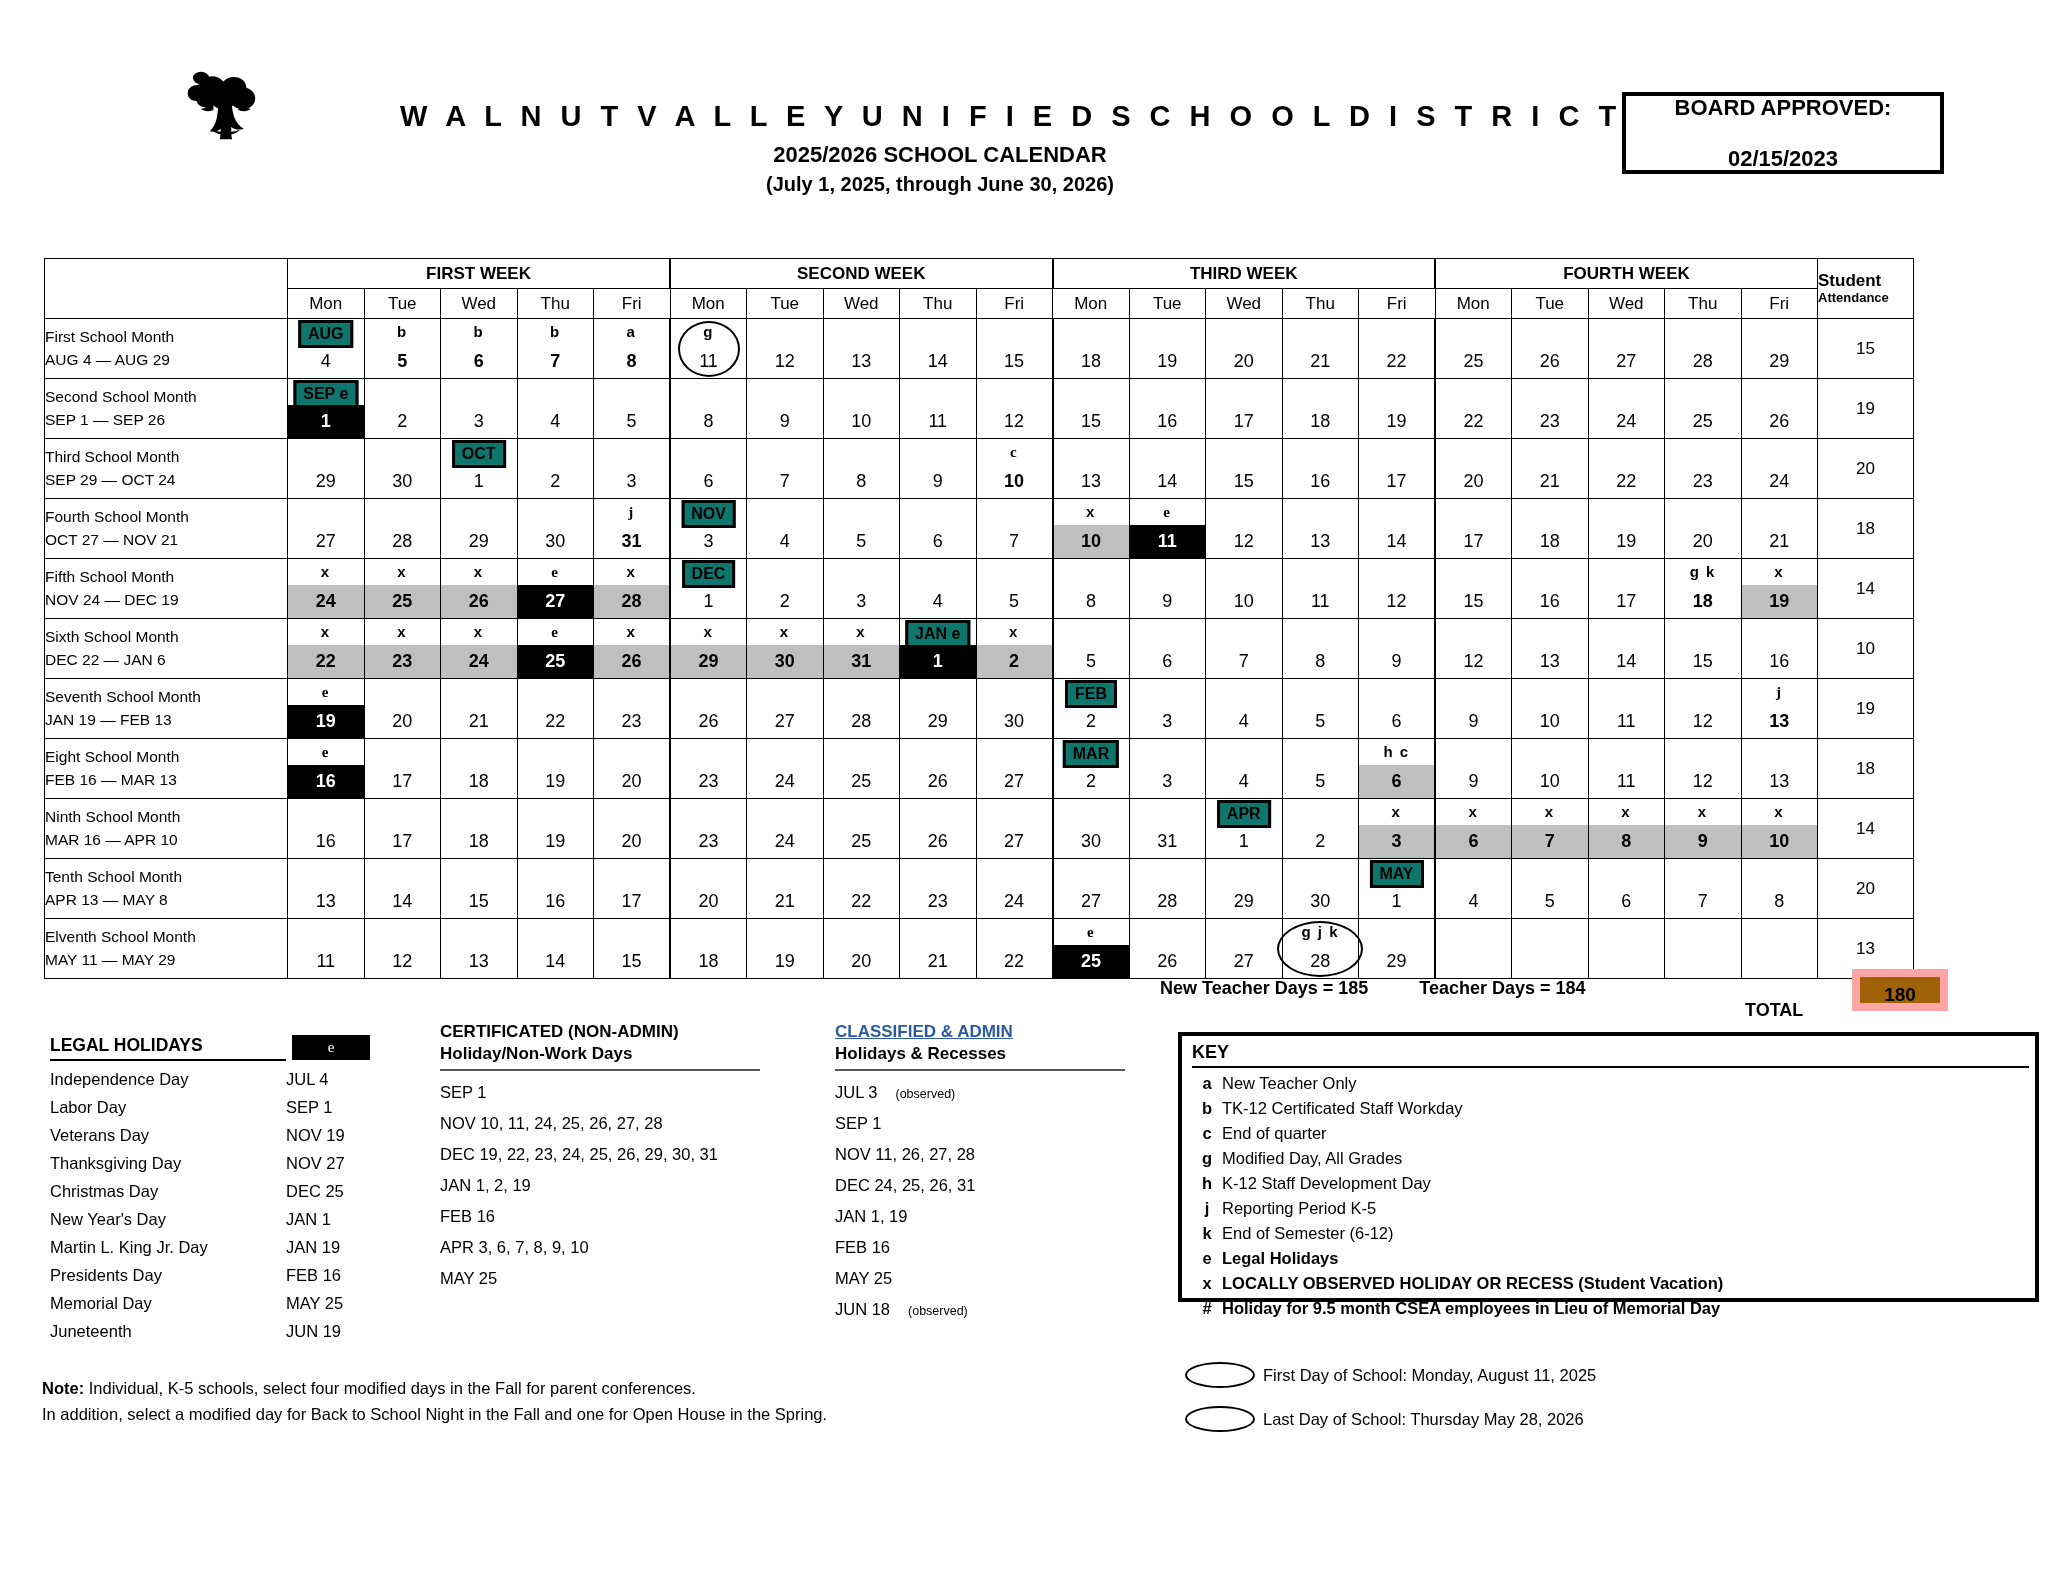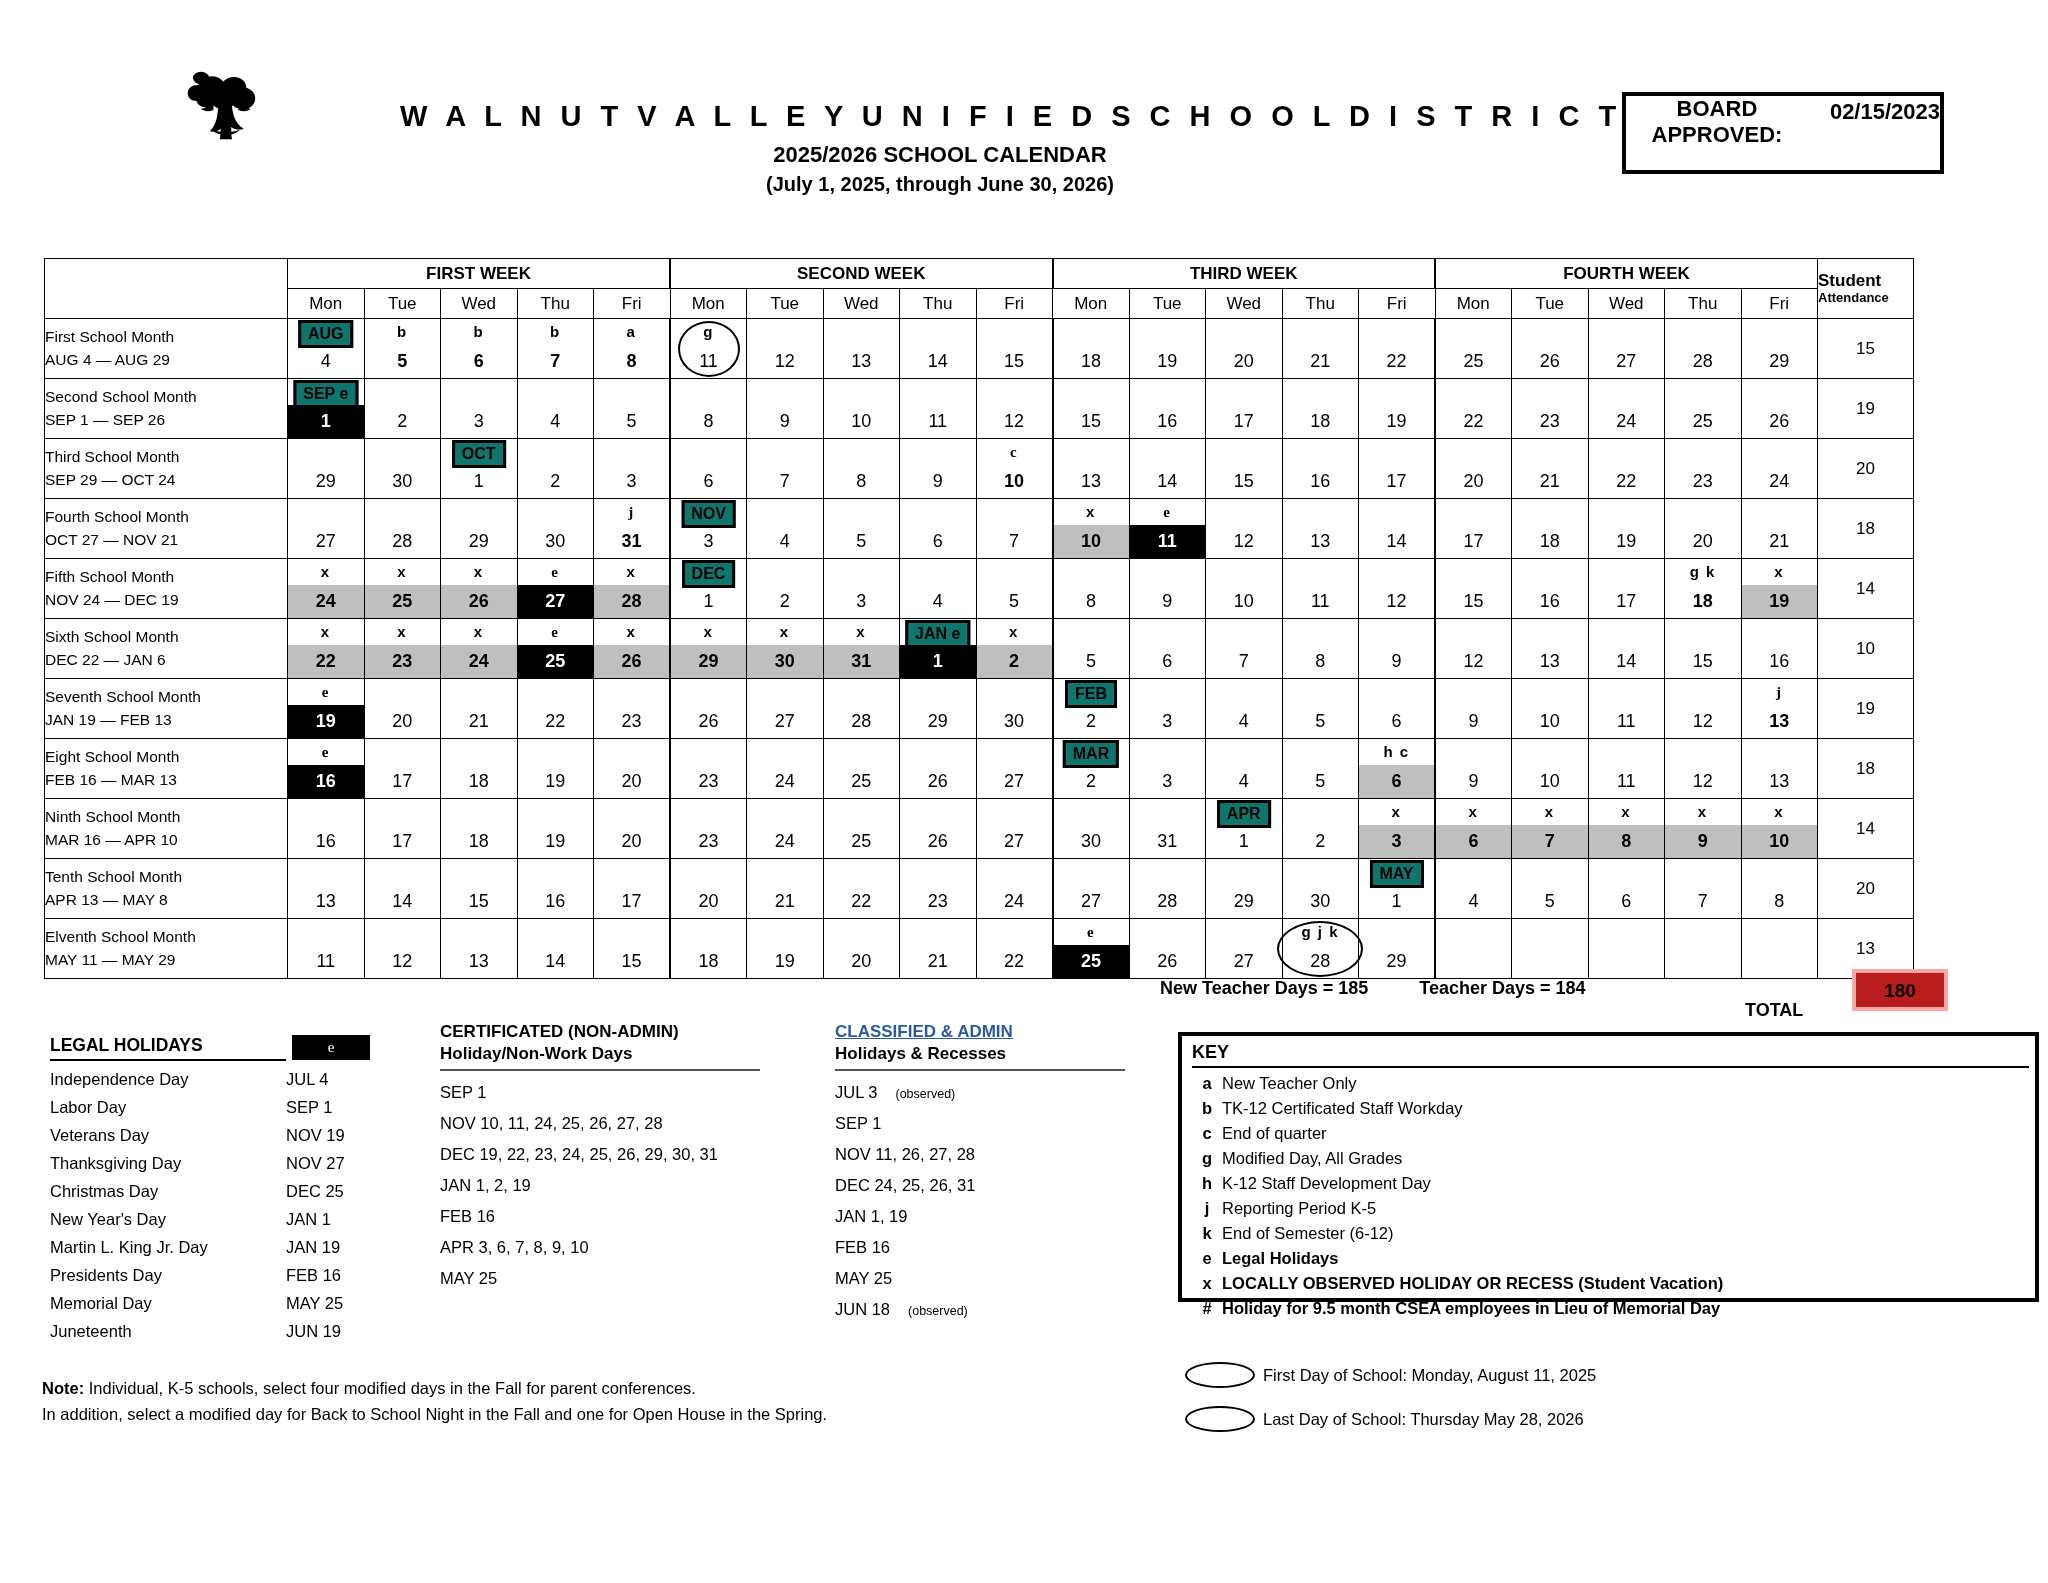--- a/index.html
+++ b/index.html
@@ -19,21 +19,21 @@
   #titleblock { position:absolute; left:400px; top:100px; width:1080px; text-align:center; }
   #district-name {
     font-size:29px; font-weight:bold; letter-spacing:5.5px;
     white-space:nowrap;
   }
   #cal-title { font-size:22px; font-weight:bold; margin-top:9px; }
   #cal-range { font-size:20px; font-weight:bold; margin-top:5px; }
   #approved-box {
     position:absolute; left:1622px; top:92px; width:322px; height:82px;
     border:4px solid #000; text-align:center;
-    display:flex; flex-direction:row; justify-content:center;gap:22px;
+    display:flex; flex-direction:column; justify-content:center;gap:22px;
   }
   #approved-box .l1 { font-size:22px; font-weight:bold; }
   #approved-box .l2 { font-size:22px; font-weight:bold; margin-top:3px; }
 
   
   #cal-wrap { position:absolute; left:44px; top:258px; }
   table.cal { border-collapse:collapse; table-layout:fixed; }
   table.cal td, table.cal th { border:1.5px solid #000; padding:0; }
   .wkhdr { font-size:17px; font-weight:bold; text-align:center; height:30px;
            border-bottom:1.5px solid #000 !important; }
@@ -63,22 +63,22 @@
   .circle { position:absolute; left:50%; top:2px; transform:translateX(-50%);
             width:62px; height:56px; border:2.5px solid #000; border-radius:50%;
             z-index:4; }
   .circle.wide { width:86px; }
 
   
   #totals { position:absolute; left:1160px; top:978px; font-size:18px; font-weight:bold; }
   #totals span { margin-right:46px; }
   #totalword { position:absolute; left:1745px; top:1000px; font-size:18px; font-weight:bold; }
   #totalbox { position:absolute; left:1852px; top:969px; width:96px; height:42px;
-              border:4px solid #fca5a5; text-align:center; line-height:36px;
-              font-size:19px; font-weight:bold; background:#b91c1c; }
+              border:8px solid #fca5a5; text-align:center; line-height:36px;
+              font-size:19px; font-weight:bold; background:#a16207; }
 
   
   .col { position:absolute; font-size:16.5px; }
   #legal { left:50px; top:1035px; width:340px; }
   #legal .head { display:flex; align-items:flex-start; }
   #legal .head .t { font-size:17.5px; font-weight:bold; border-bottom:2.5px solid #000;
                     padding-bottom:3px; width:236px; }
   #legal .head .chip { background:#000; color:#fff; width:78px; height:25px;
                        text-align:center; font-size:15px; font-family:"Liberation Serif", serif;
                        line-height:25px; margin-left:6px; }

